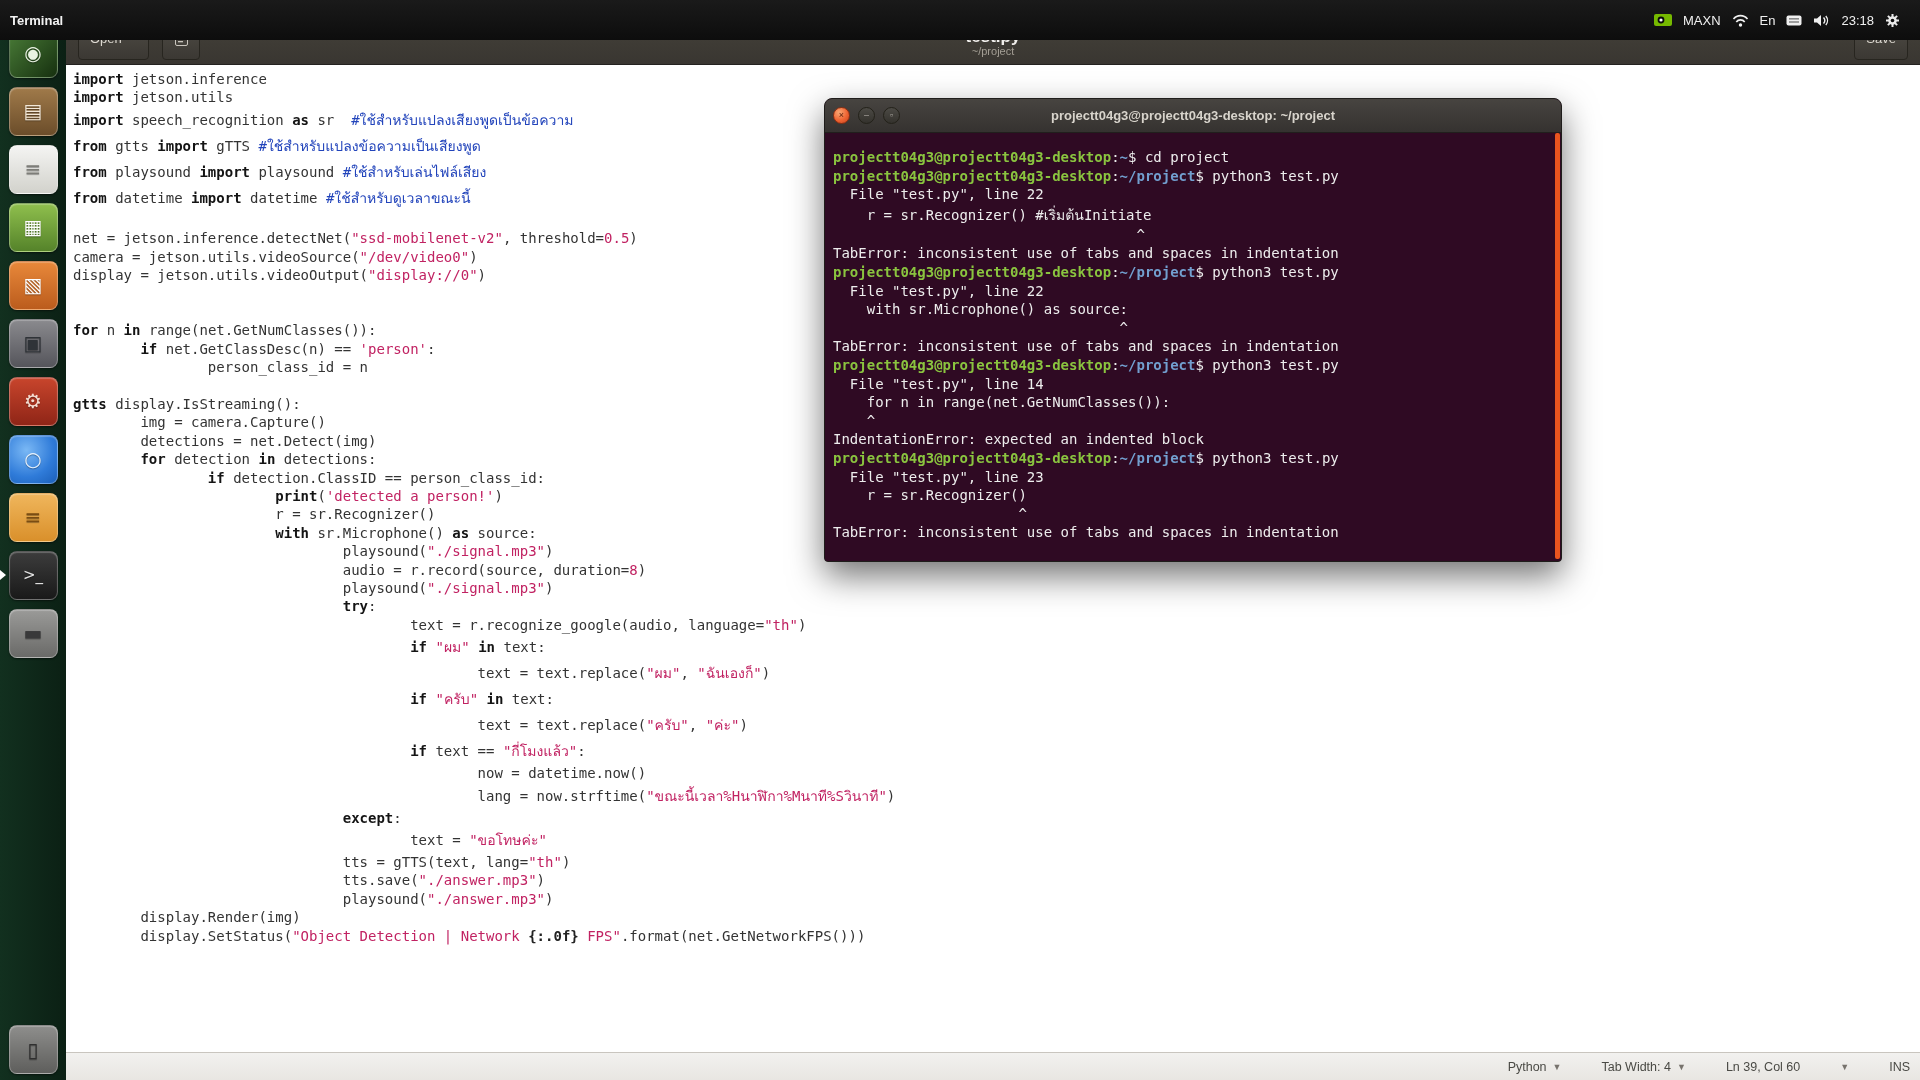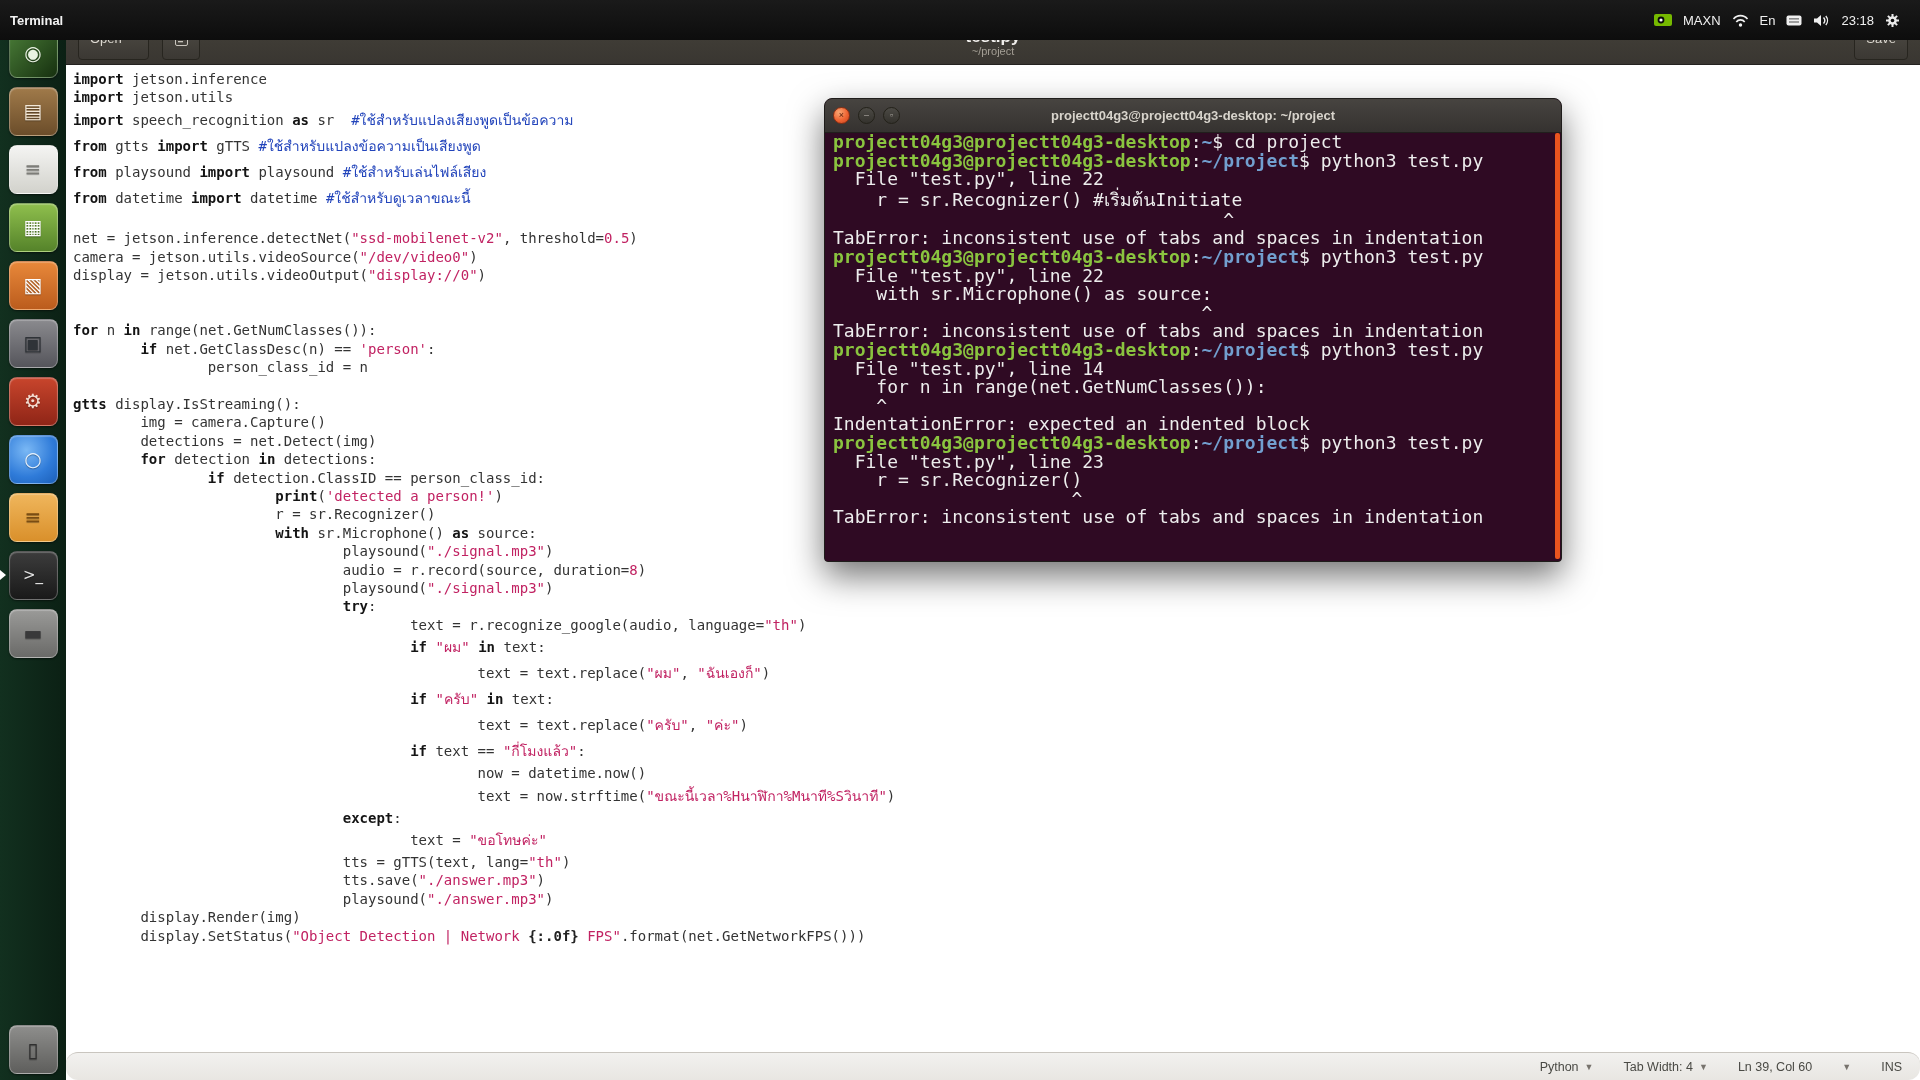--- a/index.html
+++ b/index.html
@@ -35,32 +35,32 @@
 
   #code-area{position:absolute;top:41px;left:0;right:0;bottom:27px;overflow:hidden;background:#fff;padding:5px 0 0 7px;font-family:"DejaVu Sans Mono",monospace;font-size:14px;}
   .code-line{white-space:pre;line-height:18.4px;min-height:18.4px;}
   .code-line.thai{line-height:26px;}
   .tok-p{color:#333333;}
   .tok-k{color:#141414;font-weight:bold;}
   .tok-s{color:#c12262;}
   .tok-c{color:#2244bb;}
   .tok-f{color:#222222;font-weight:bold;}
 
-  #editor-status{position:absolute;bottom:0;left:0;right:0;height:27px;background:linear-gradient(#f2f1ef,#e8e6e2);border-top:1px solid #c9c5bf;display:flex;justify-content:flex-end;align-items:center;gap:30px;padding-right:18px;color:#4a4a45;font-size:12.5px;z-index:11;border-radius:12px;}
+  #editor-status{position:absolute;bottom:0;left:0;right:0;height:27px;background:linear-gradient(#f2f1ef,#e8e6e2);border-top:1px solid #c9c5bf;display:flex;justify-content:flex-end;align-items:center;gap:40px;padding-right:10px;color:#4a4a45;font-size:12.5px;z-index:11;}
   .sb-item{display:flex;align-items:center;gap:6px;}
   .sb-caret{font-size:9px;color:#77736d;}
 
   
   #terminal{position:absolute;left:824px;top:98px;width:736px;height:462px;z-index:40;border-radius:8px 8px 4px 4px;box-shadow:0 14px 34px rgba(0,0,0,.55);border:1px solid #1f1d1b;background:#2f0a23;}
   #term-titlebar{position:absolute;top:0;left:0;right:0;height:33px;background:linear-gradient(#474440,#353230);border-bottom:1px solid #211f1d;border-radius:7px 7px 0 0;display:flex;align-items:center;}
   #term-title{position:absolute;left:0;right:0;text-align:center;font-size:13px;font-weight:bold;color:#d8d4cc;pointer-events:none;}
   .winbtn{width:15px;height:15px;border-radius:50%;margin-left:8px;display:flex;align-items:center;justify-content:center;font-size:9px;line-height:1;}
   #btn-close{background:radial-gradient(circle at 35% 30%,#f9a875,#ee6433 55%,#c4431d);border:1px solid #8e2f12;color:#5a1d08;}
   #btn-min,#btn-max{background:linear-gradient(#4c4a45,#34322d);border:1px solid #232119;color:#aBa7a0;color:#aba7a0;}
-  #term-body{position:absolute;top:34px;left:0;right:0;bottom:0;background:#2f0a23;padding:0 8px;font-family:"DejaVu Sans Mono",monospace;font-size:18px;overflow:hidden;border-radius:0 0 3px 3px;}
+  #term-body{position:absolute;top:34px;left:0;right:0;bottom:0;background:#2f0a23;padding:15px 8px;font-family:"DejaVu Sans Mono",monospace;font-size:14px;overflow:hidden;border-radius:0 0 3px 3px;}
   .term-line{white-space:pre;line-height:18.6px;min-height:18.6px;color:#ededed;}
   .term-line.thai{line-height:22px;}
   .t-g{color:#8ac43f;font-weight:bold;}
   .t-b{color:#729fcf;font-weight:bold;}
   .t-w{color:#ededed;}
   .t-cur{display:inline-block;width:8px;height:15px;background:#ffffff;vertical-align:text-bottom;}
   #term-scrollbar{position:absolute;top:34px;bottom:2px;right:1px;width:5px;background:#e9541f;border-radius:2px;z-index:41;}
 </style>
 </head>
 <body>
@@ -234,21 +234,21 @@
         <div class="code-line"><span class="tok-p">                                audio = r.record(source, duration=</span><span class="tok-s">8</span><span class="tok-p">)</span></div>
         <div class="code-line"><span class="tok-p">                                playsound(</span><span class="tok-s">"./signal.mp3"</span><span class="tok-p">)</span></div>
         <div class="code-line"><span class="tok-p">                                </span><span class="tok-k">try</span><span class="tok-p">:</span></div>
         <div class="code-line"><span class="tok-p">                                        text = r.recognize_google(audio, language=</span><span class="tok-s">"th"</span><span class="tok-p">)</span></div>
         <div class="code-line thai"><span class="tok-p">                                        </span><span class="tok-k">if</span><span class="tok-p"> </span><span class="tok-s">"ผม"</span><span class="tok-p"> </span><span class="tok-k">in</span><span class="tok-p"> text:</span></div>
         <div class="code-line thai"><span class="tok-p">                                                text = text.replace(</span><span class="tok-s">"ผม"</span><span class="tok-p">, </span><span class="tok-s">"ฉันเองก็"</span><span class="tok-p">)</span></div>
         <div class="code-line thai"><span class="tok-p">                                        </span><span class="tok-k">if</span><span class="tok-p"> </span><span class="tok-s">"ครับ"</span><span class="tok-p"> </span><span class="tok-k">in</span><span class="tok-p"> text:</span></div>
         <div class="code-line thai"><span class="tok-p">                                                text = text.replace(</span><span class="tok-s">"ครับ"</span><span class="tok-p">, </span><span class="tok-s">"ค่ะ"</span><span class="tok-p">)</span></div>
         <div class="code-line thai"><span class="tok-p">                                        </span><span class="tok-k">if</span><span class="tok-p"> text == </span><span class="tok-s">"กี่โมงแล้ว"</span><span class="tok-p">:</span></div>
         <div class="code-line"><span class="tok-p">                                                now = datetime.now()</span></div>
-        <div class="code-line thai"><span class="tok-p">                                                text = now.strftime(</span><span class="tok-s">"ขณะนี้เวลา%Hนาฬิกา%Mนาที%Sวินาที"</span><span class="tok-p">)</span></div>
+        <div class="code-line thai"><span class="tok-p">                                                lang = now.strftime(</span><span class="tok-s">"ขณะนี้เวลา%Hนาฬิกา%Mนาที%Sวินาที"</span><span class="tok-p">)</span></div>
         <div class="code-line"><span class="tok-p">                                </span><span class="tok-k">except</span><span class="tok-p">:</span></div>
         <div class="code-line thai"><span class="tok-p">                                        text = </span><span class="tok-s">"ขอโทษค่ะ"</span></div>
         <div class="code-line"><span class="tok-p">                                tts = gTTS(text, lang=</span><span class="tok-s">"th"</span><span class="tok-p">)</span></div>
         <div class="code-line"><span class="tok-p">                                tts.save(</span><span class="tok-s">"./answer.mp3"</span><span class="tok-p">)</span></div>
         <div class="code-line"><span class="tok-p">                                playsound(</span><span class="tok-s">"./answer.mp3"</span><span class="tok-p">)</span></div>
         <div class="code-line"><span class="tok-p">        display.Render(img)</span></div>
         <div class="code-line"><span class="tok-p">        display.SetStatus(</span><span class="tok-s">"Object Detection | Network </span><span class="tok-f">{:.0f}</span><span class="tok-s"> FPS"</span><span class="tok-p">.format(net.GetNetworkFPS()))</span></div>
       </div>
   </div>
 

